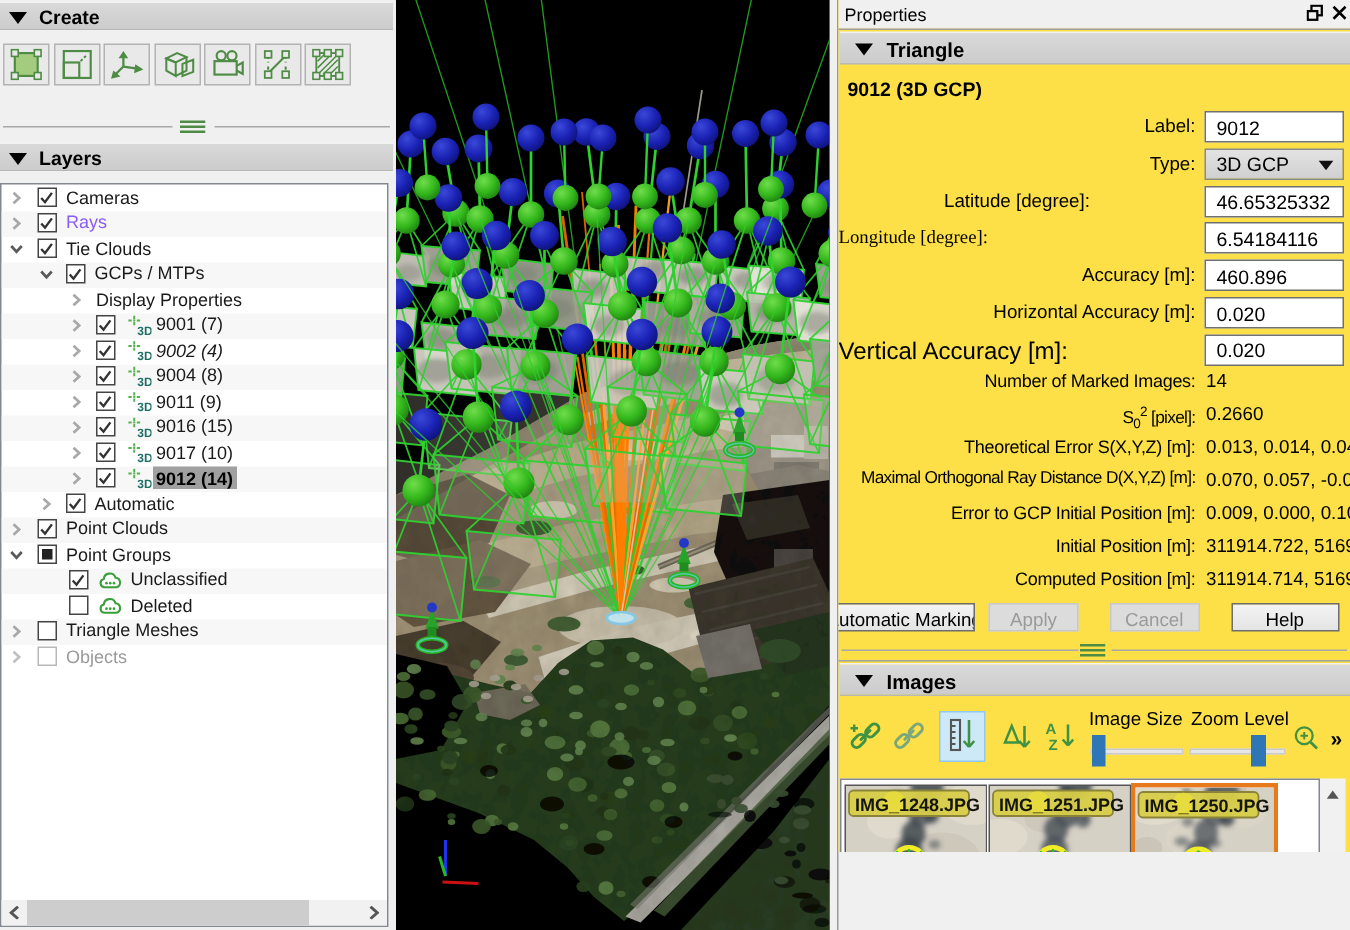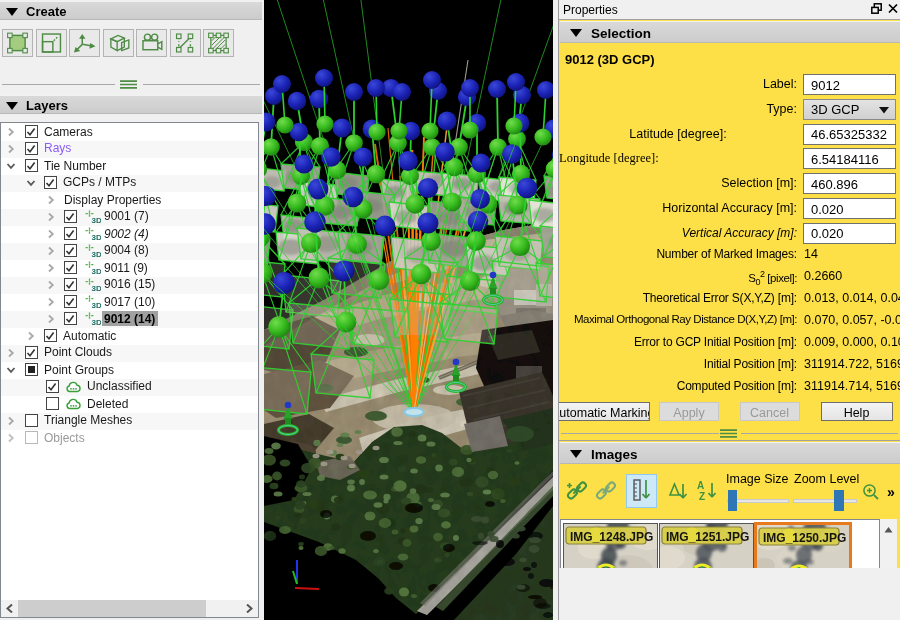--- a/index.html
+++ b/index.html
@@ -118,21 +118,21 @@
 <div class="abs" style="left:24px;top:19.0px;width:13px;height:13px;border:1.4px solid #444;background:#fff;"><svg width="10" height="10" viewBox="0 0 10 10" style="margin:0 0 0 0;">
             <path d="M1.5 5 L4 7.8 L8.6 1.6" fill="none" stroke="#333" stroke-width="1.6"></path>
           </svg></div>
 <div class="abs" style="left:43px;top:18px;color:#8b5cf6;">Rays</div>
 <svg class="abs" style="left:5px;top:38.0px" width="10" height="10" viewBox="0 0 10 10">
           <path d="M1.5 3 L5 6.8 L8.5 3" fill="none" stroke="#5a5a5a" stroke-width="1.8"></path>
         </svg>
 <div class="abs" style="left:24px;top:36.0px;width:13px;height:13px;border:1.4px solid #444;background:#fff;"><svg width="10" height="10" viewBox="0 0 10 10" style="margin:0 0 0 0;">
             <path d="M1.5 5 L4 7.8 L8.6 1.6" fill="none" stroke="#333" stroke-width="1.6"></path>
           </svg></div>
-<div class="abs" style="left:43px;top:36px;color:#1a1a1a;">Tie Number</div>
+<div class="abs" style="left:43px;top:36px;color:#1a1a1a;">Tie Clouds</div>
 <div class="abs" style="left:0;top:52px;width:257px;height:17px;background:#f7f7f7;"></div>
 <svg class="abs" style="left:25px;top:55.0px" width="10" height="10" viewBox="0 0 10 10">
           <path d="M1.5 3 L5 6.8 L8.5 3" fill="none" stroke="#5a5a5a" stroke-width="1.8"></path>
         </svg>
 <div class="abs" style="left:43px;top:53.0px;width:13px;height:13px;border:1.4px solid #444;background:#fff;"><svg width="10" height="10" viewBox="0 0 10 10" style="margin:0 0 0 0;">
             <path d="M1.5 5 L4 7.8 L8.6 1.6" fill="none" stroke="#333" stroke-width="1.6"></path>
           </svg></div>
 <div class="abs" style="left:62px;top:52px;color:#1a1a1a;">GCPs / MTPs</div>
 <svg class="abs" style="left:45px;top:72.0px" width="10" height="10" viewBox="0 0 10 10">
           <path d="M3 1.5 L6.8 5 L3 8.5" fill="none" stroke="#a8a8a8" stroke-width="1.8"></path>
@@ -1106,40 +1106,40 @@
       <rect x="3.3" y="0.8" width="6.9" height="6.4" fill="none" stroke="#000" stroke-width="1.5"></rect>
       <rect x="0.8" y="4.4" width="6.4" height="5.8" fill="#f0f0f0" stroke="#000" stroke-width="1.5"></rect>
     </svg>
     <svg class="abs" style="left:329px;top:3px;" width="10" height="11" viewBox="0 0 10 11">
       <path d="M1 1.5 L9 9.5 M9 1.5 L1 9.5" stroke="#000" stroke-width="1.7"></path>
     </svg>
   </div>
   <div class="abs" style="left:0;top:19px;width:341px;height:1px;background:#a0a0a0;"></div>
   <div class="hdrbar" style="left:1px;top:21px;width:340px;height:22px;">
     <span class="abs tri" style="left:10px;top:7px;"></span>
-    <span class="abs hdrtxt" style="left:31px;top:4px;font-size:13.5px;">Selection</span>
+    <span class="abs hdrtxt" style="left:31px;top:4px;font-size:13.5px;">Triangle</span>
   </div>
   <div class="abs" style="left:6px;top:52px;font-weight:bold;font-size:13px;">9012 (3D GCP)</div>
   <div class="abs" style="left:0;top:0;width:341px;height:440px;">
 <div class="abs" style="left:0;top:77.0px;width:238px;text-align:right;font-size:12.5px;">Label:</div>
 <div class="abs" style="left:244px;top:74.0px;width:93px;height:21px;border:1px solid #707070;background:#fff;font-size:13px;padding:2.5px 0 0 7px;">9012</div>
 <div class="abs" style="left:0;top:101.8px;width:238px;text-align:right;font-size:12.5px;">Type:</div>
 <div class="abs" style="left:244px;top:98.8px;width:93px;height:21px;border:1px solid #8a8a8a;background:linear-gradient(#e3e3e3,#d0d0d0);font-size:13px;padding:2.5px 0 0 7px;">3D GCP
 <svg class="abs" style="right:6px;top:7px;" width="10" height="7" viewBox="0 0 10 7">
           <path d="M0 0 L10 0 L5 6.5 Z" fill="#111"></path>
         </svg></div>
 <div class="abs" style="left:0;top:126.6px;width:238px;text-align:center;font-size:12.5px;">Latitude [degree]:</div>
 <div class="abs" style="left:244px;top:123.6px;width:93px;height:21px;border:1px solid #707070;background:#fff;font-size:13px;padding:2.5px 0 0 7px;">46.65325332</div>
 <div class="abs" style="left:0;top:151.4px;width:238px;text-align:left;font-size:12.5px;font-family:Liberation Serif, serif;">Longitude [degree]:</div>
 <div class="abs" style="left:244px;top:148.4px;width:93px;height:21px;border:1px solid #707070;background:#fff;font-size:13px;padding:2.5px 0 0 7px;">6.54184116</div>
-<div class="abs" style="left:0;top:176.2px;width:238px;text-align:right;font-size:12.5px;">Selection [m]:</div>
+<div class="abs" style="left:0;top:176.2px;width:238px;text-align:right;font-size:12.5px;">Accuracy [m]:</div>
 <div class="abs" style="left:244px;top:173.2px;width:93px;height:21px;border:1px solid #707070;background:#fff;font-size:13px;padding:2.5px 0 0 7px;">460.896</div>
 <div class="abs" style="left:0;top:201.0px;width:238px;text-align:right;font-size:12.5px;">Horizontal Accuracy [m]:</div>
 <div class="abs" style="left:244px;top:198.0px;width:93px;height:21px;border:1px solid #707070;background:#fff;font-size:13px;padding:2.5px 0 0 7px;">0.020</div>
-<div class="abs" style="left:0;top:225.8px;width:238px;text-align:right;font-size:12px;font-style:italic;">Vertical Accuracy [m]:</div>
+<div class="abs" style="left:0;top:225.8px;width:238px;font-size:16px;">Vertical Accuracy [m]:</div>
 <div class="abs" style="left:244px;top:222.8px;width:93px;height:21px;border:1px solid #707070;background:#fff;font-size:13px;padding:2.5px 0 0 7px;">0.020</div>
 <div class="abs" style="left:-85px;top:246.5px;width:323px;text-align:right;font-size:12px;letter-spacing:-0.2px;white-space:nowrap;">Number of Marked Images:</div>
 <div class="abs" style="left:245px;top:246.5px;width:96px;font-size:12.5px;white-space:nowrap;overflow:hidden;">14</div>
 <div class="abs" style="left:-85px;top:268.5px;width:323px;text-align:right;font-size:11.5px;letter-spacing:-0.45px;white-space:nowrap;">S<span style="vertical-align:sub;font-size:9px;">0</span><span style="vertical-align:super;font-size:9px;">2</span> [pixel]:</div>
 <div class="abs" style="left:245px;top:268.5px;width:96px;font-size:12.5px;white-space:nowrap;overflow:hidden;">0.2660</div>
 <div class="abs" style="left:-85px;top:290.5px;width:323px;text-align:right;font-size:12px;letter-spacing:-0.2px;white-space:nowrap;">Theoretical Error S(X,Y,Z) [m]:</div>
 <div class="abs" style="left:245px;top:290.5px;width:96px;font-size:12.5px;white-space:nowrap;overflow:hidden;">0.013, 0.014, 0.043</div>
 <div class="abs" style="left:-85px;top:312.5px;width:323px;text-align:right;font-size:11.5px;letter-spacing:-0.45px;white-space:nowrap;">Maximal Orthogonal Ray Distance D(X,Y,Z) [m]:</div>
 <div class="abs" style="left:245px;top:312.5px;width:96px;font-size:12.5px;white-space:nowrap;overflow:hidden;">0.070, 0.057, -0.004</div>
 <div class="abs" style="left:-85px;top:334.5px;width:323px;text-align:right;font-size:12px;letter-spacing:-0.2px;white-space:nowrap;">Error to GCP Initial Position [m]:</div>

